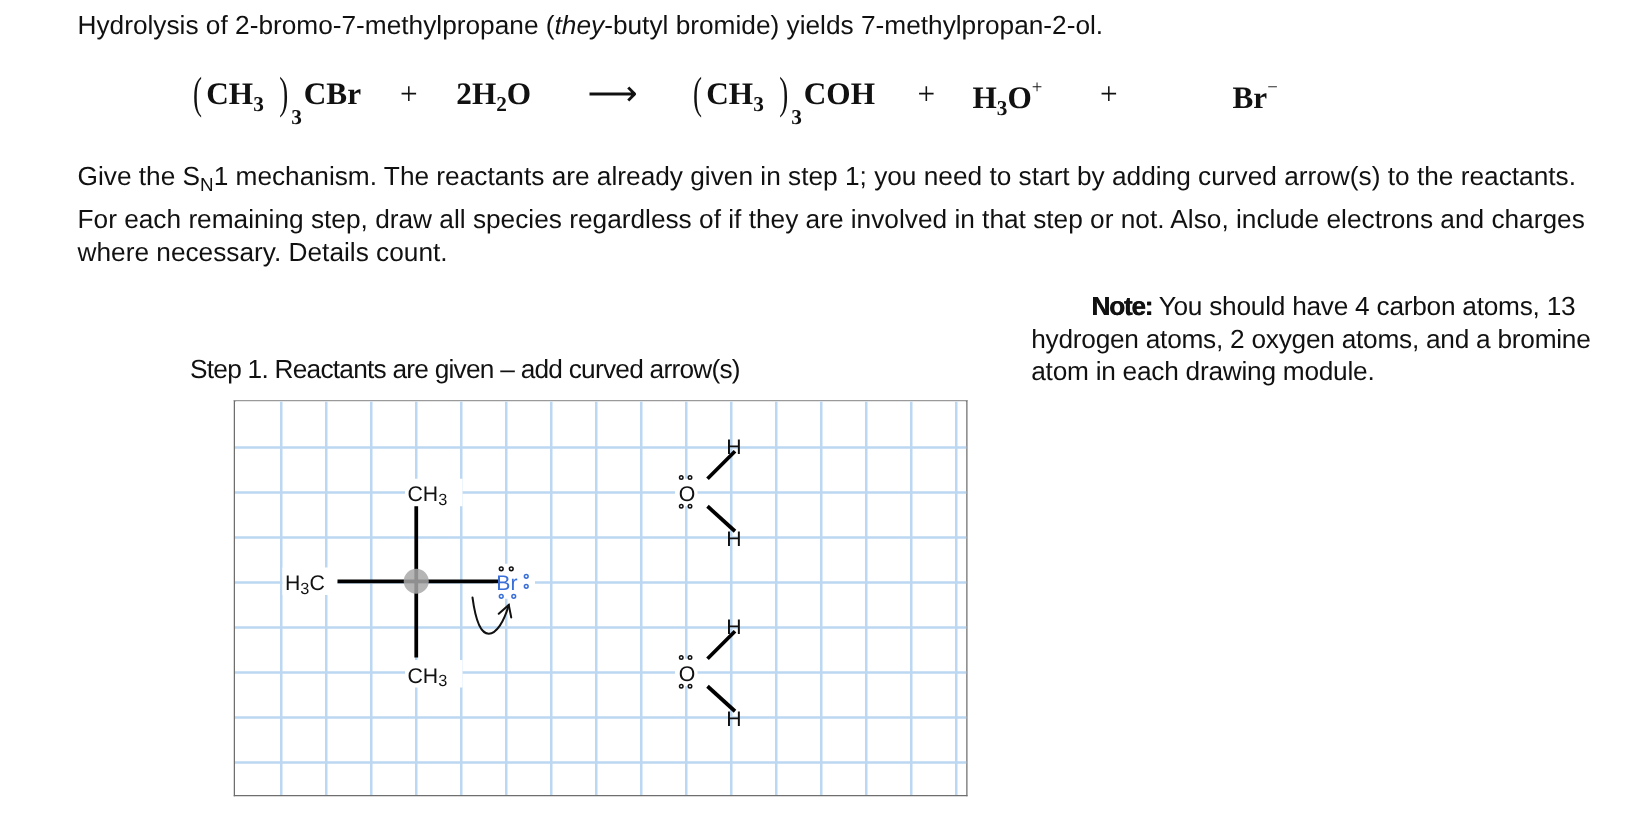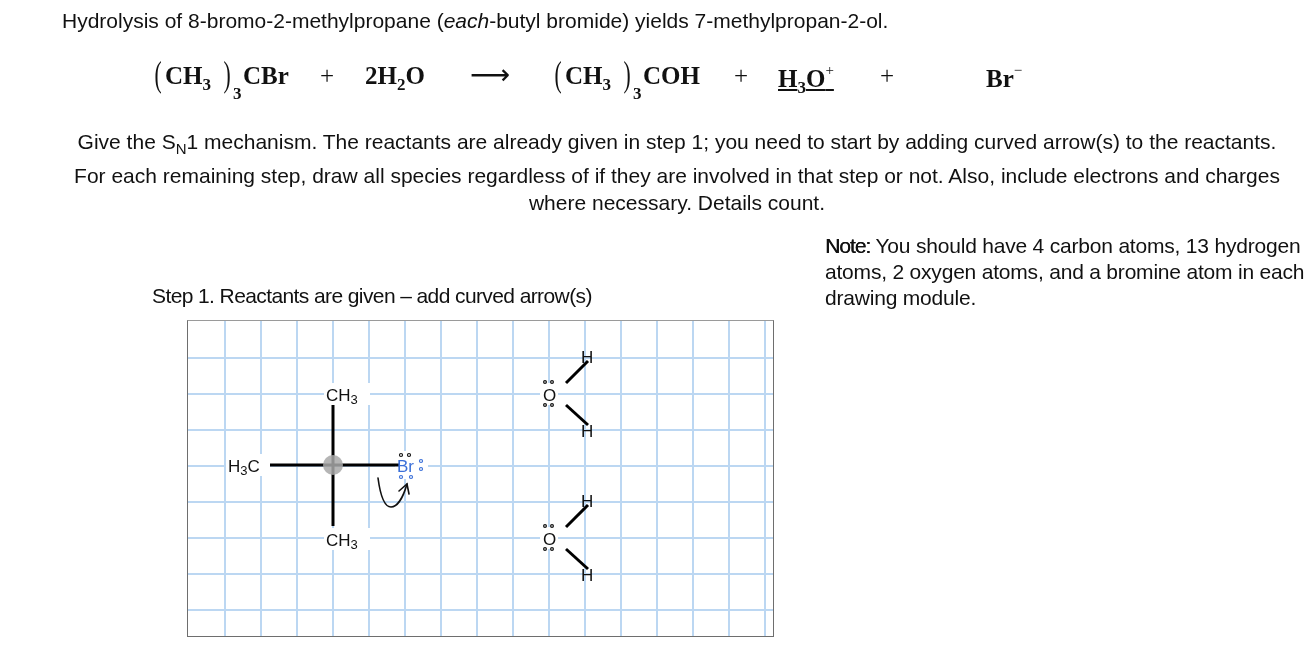--- a/index.html
+++ b/index.html
@@ -8,50 +8,50 @@
   .abs { position: absolute; }
   .title { left: 62px; top: 9px; font-size: 21px; white-space: nowrap; }
   .eq { left: 152px; top: 62px; font-family: "Liberation Serif", serif; font-weight: bold;
         font-size: 25px; white-space: nowrap; height: 50px; }
   .eq span { position: absolute; top: 0; }
   .eq .paren { font-weight: normal; font-size: 36px; top: -9px; transform: scaleX(0.6); }
   .eq sub { font-size: 17px; vertical-align: -6px; }
   .eq sup { font-size: 15px; vertical-align: 12px; font-weight: normal; }
   .eq .outsub { font-size: 17px; top: 22px; }
   .eq .op { font-weight: normal; }
-  .instructions { left: 62px; top: 128px; font-size: 21px; line-height: 27px; width: 1230px; text-align: center; }
+  .instructions { left: 62px; top: 128px; font-size: 21px; line-height: 27px; width: 1230px; }
   .instructions .subN { font-size: 15px; vertical-align: -5px; }
   .note { left: 825px; top: 233px; font-size: 21px; line-height: 26px; width: 480px; letter-spacing: -0.2px; }
-  .note b { font-weight: normal; letter-spacing: -1px; text-shadow: 0.4px 0 0 #111; }
+  .note b { font-weight: bold; letter-spacing: -1px; text-shadow: 0.4px 0 0 #111; margin-left: 48px; }
   .step-label { left: 152px; top: 284px; font-size: 21px; letter-spacing: -0.6px; white-space: nowrap; text-align: center; }
   .canvas { left: 187px; top: 320px; width: 587px; height: 317px; border: 1px solid #6e6e6e;
             border-top-color: #9a9a9a; box-sizing: border-box; overflow: hidden; background: #fff; }
   .canvas svg { position: absolute; left: 0; top: 0; }
 </style>
 </head>
 <body>
 
-<div class="abs title"><span>Hydrolysis of 8-bromo-2-methylpropane (</span><i>each</i><span>-butyl bromide) yields 7-methylpropan-2-ol.</span></div>
+<div class="abs title"><span>Hydrolysis of 2-bromo-7-methylpropane (</span><i>they</i><span>-butyl bromide) yields 7-methylpropan-2-ol.</span></div>
 
 <div class="abs eq" style="width:830px;">
   <span class="paren" style="left:0px;">(</span>
   <span style="left:13px;"><span style="position:static">CH</span><sub>3</sub></span>
   <span class="paren" style="left:69px;">)</span>
   <span class="outsub" style="left:81px;">3</span>
   <span style="left:91px;">CBr</span>
   <span class="op" style="left:168px;">+</span>
   <span style="left:213px;text-align:center;"><span style="position:static">2H</span><sub>2</sub><span style="position:static">O</span></span>
   <span class="op" style="left:318px; font-size:28px; top:-4px;">⟶</span>
   <span class="paren" style="left:400px;">(</span>
   <span style="left:413px;"><span style="position:static">CH</span><sub>3</sub></span>
   <span class="paren" style="left:469px;">)</span>
   <span class="outsub" style="left:481px;">3</span>
   <span style="left:491px;">COH</span>
   <span class="op" style="left:582px;">+</span>
-  <span style="left:626px;text-decoration:underline;"><span style="position:static">H</span><sub>3</sub><span style="position:static">O</span><sup>+</sup></span>
+  <span style="left:626px;"><span style="position:static">H</span><sub>3</sub><span style="position:static">O</span><sup>+</sup></span>
   <span class="op" style="left:728px;">+</span>
   <span style="left:815px;margin-left:19px;"><span style="position:static">Br</span><sup>−</sup></span>
 </div>
 
 <div class="abs instructions"><span>Give the S</span><span class="subN">N</span><span>1 mechanism. The reactants are already given in step 1; you need to start by adding curved arrow(s) to the reactants. For each remaining step, draw all species regardless of if they are involved in that step or not. Also, include electrons and charges where necessary. Details count.</span></div>
 
 <div class="abs note"><b>Note:</b><span> You should have 4 carbon atoms, 13 hydrogen atoms, 2 oxygen atoms, and a bromine atom in each drawing module.</span></div>
 
 <div class="abs step-label">Step 1. Reactants are given – add curved arrow(s)</div>
 

